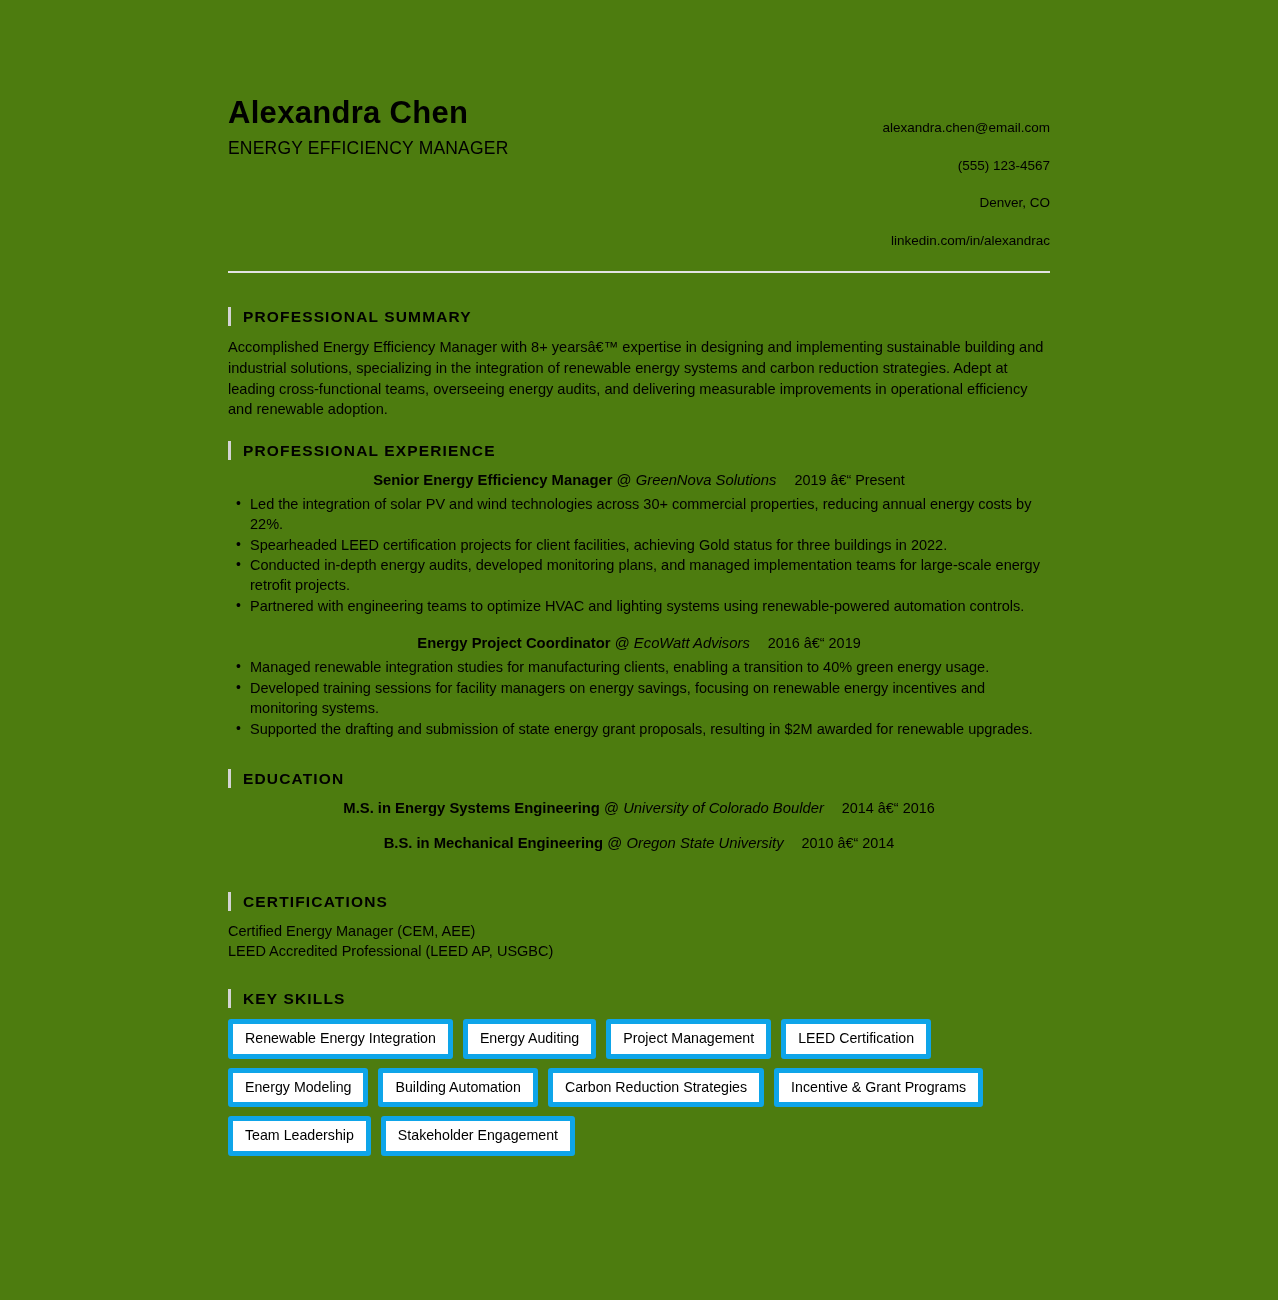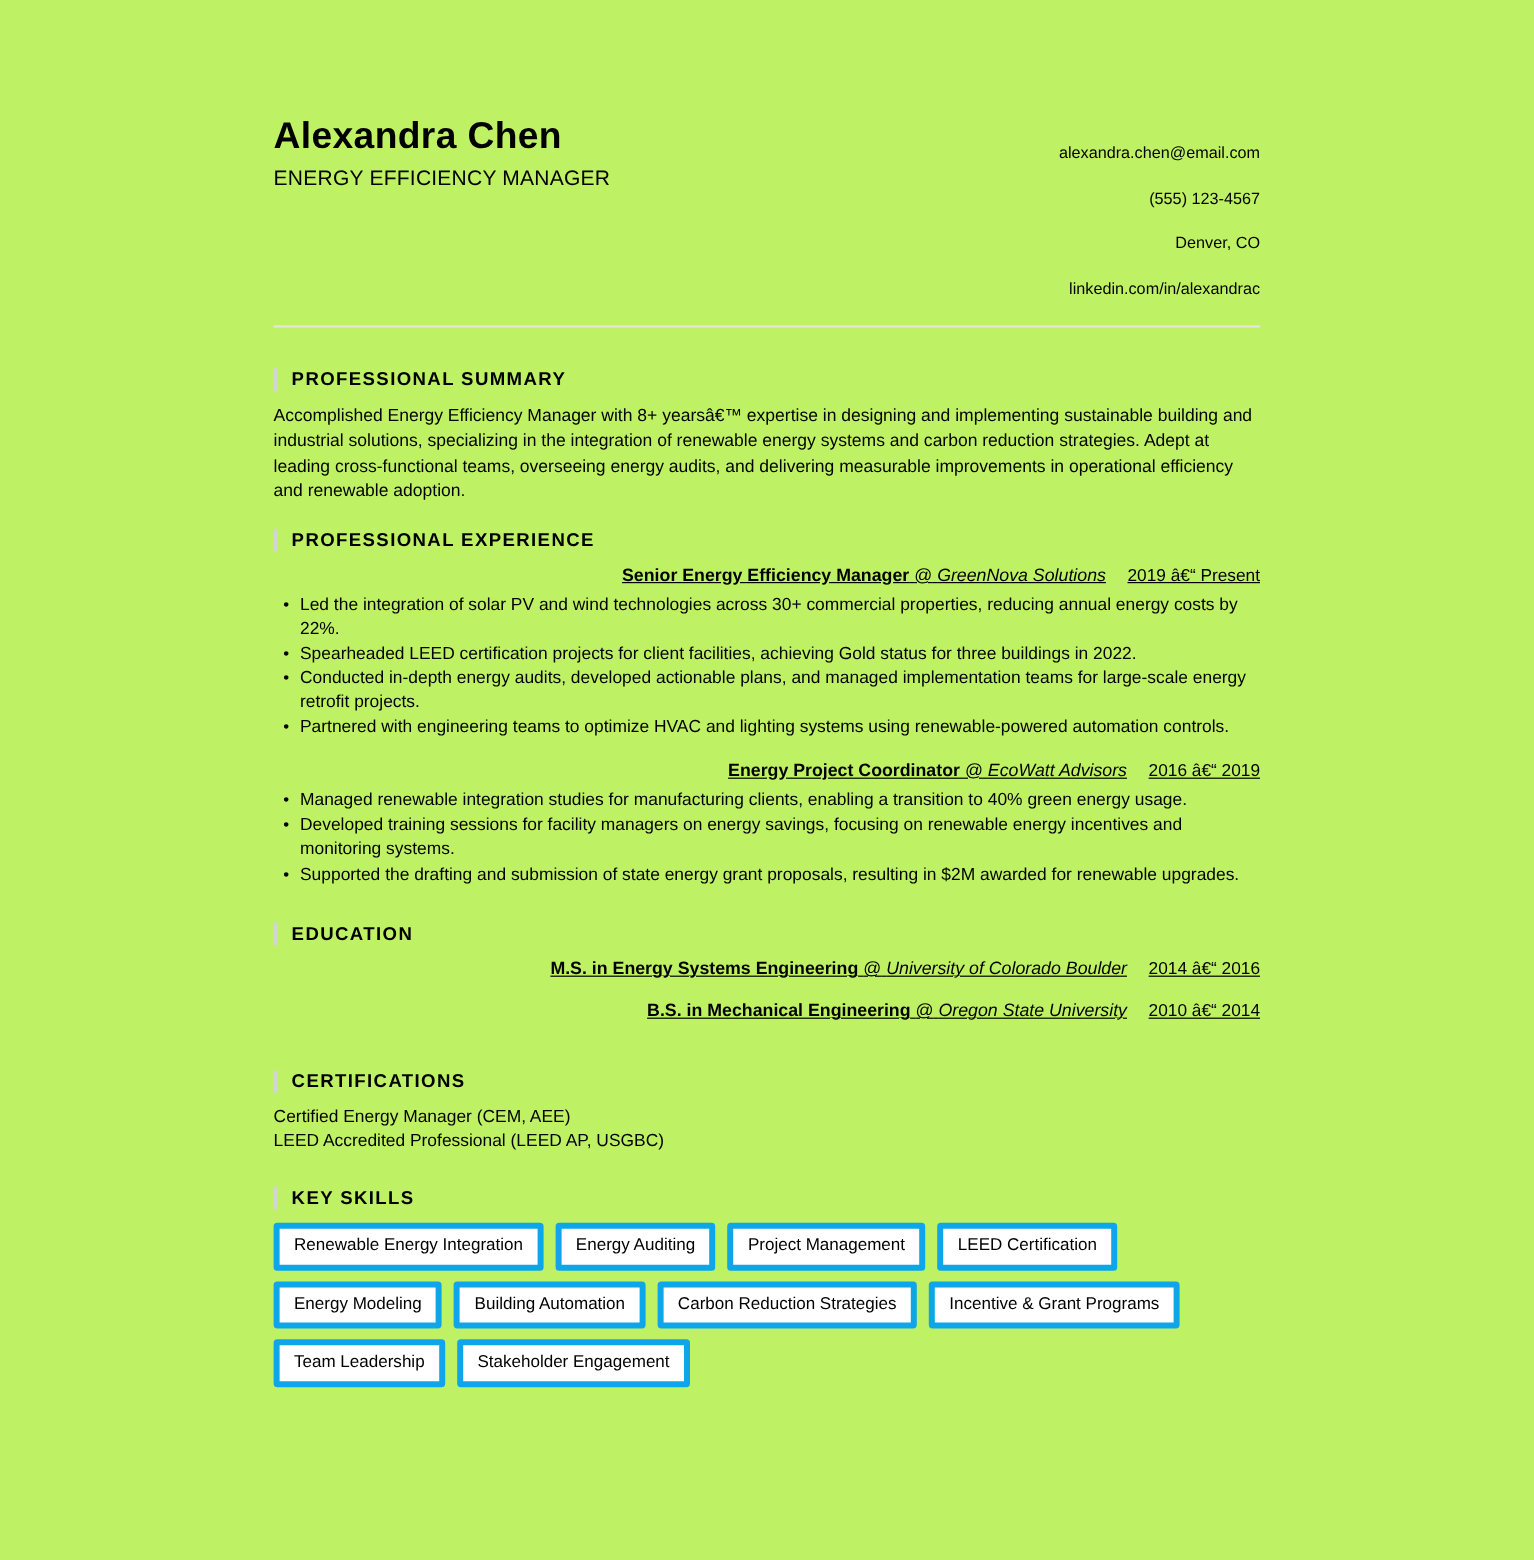--- a/index.html
+++ b/index.html
@@ -14,21 +14,21 @@
     height: 1300px;
     font-family: "Liberation Sans", sans-serif;
     color: #000000;
     overflow: hidden;
   }
 
   .page {
     position: relative;
     width: 1278px;
     height: 1300px;
-    background: #bef264;
+    background: #4d7c0f;
   }
 
   .content {
     position: absolute;
     left: 228px;
     top: 0;
     width: 822px;
   }
 
   
@@ -102,24 +102,23 @@
     color: #000;
     text-align: left;
     max-width: 818px;
   }
 
   
   .exp-entry { margin-bottom: 0; }
   .exp-entry + .exp-entry { margin-top: 17px; }
   .entry-row {
     display: flex;
-    justify-content: flex-end;
+    justify-content: center;
     align-items: baseline;
     gap: 18px;
-    text-decoration: underline;
   }
   .entry-left {
     font-size: 14.8px;
     line-height: 1.35;
     color: #000;
   }
   .role-name { font-weight: bold; }
   .at-sign { font-weight: normal; }
   .org-name { font-style: italic; font-weight: normal; }
   .entry-dates {
@@ -229,21 +228,21 @@
           <div class="entry-left">
             <span class="role-name">Senior Energy Efficiency Manager</span>
             <span class="at-sign">@</span>
             <span class="org-name">GreenNova Solutions</span>
           </div>
           <div class="entry-dates">2019 â€“ Present</div>
         </div>
         <ul class="bullets">
           <li>Led the integration of solar PV and wind technologies across 30+ commercial properties, reducing annual energy costs by 22%.</li>
           <li>Spearheaded LEED certification projects for client facilities, achieving Gold status for three buildings in 2022.</li>
-          <li>Conducted in-depth energy audits, developed actionable plans, and managed implementation teams for large-scale energy retrofit projects.</li>
+          <li>Conducted in-depth energy audits, developed monitoring plans, and managed implementation teams for large-scale energy retrofit projects.</li>
           <li>Partnered with engineering teams to optimize HVAC and lighting systems using renewable-powered automation controls.</li>
         </ul>
       </div>
 
       <div class="exp-entry">
         <div class="entry-row">
           <div class="entry-left">
             <span class="role-name">Energy Project Coordinator</span>
             <span class="at-sign">@</span>
             <span class="org-name">EcoWatt Advisors</span>

